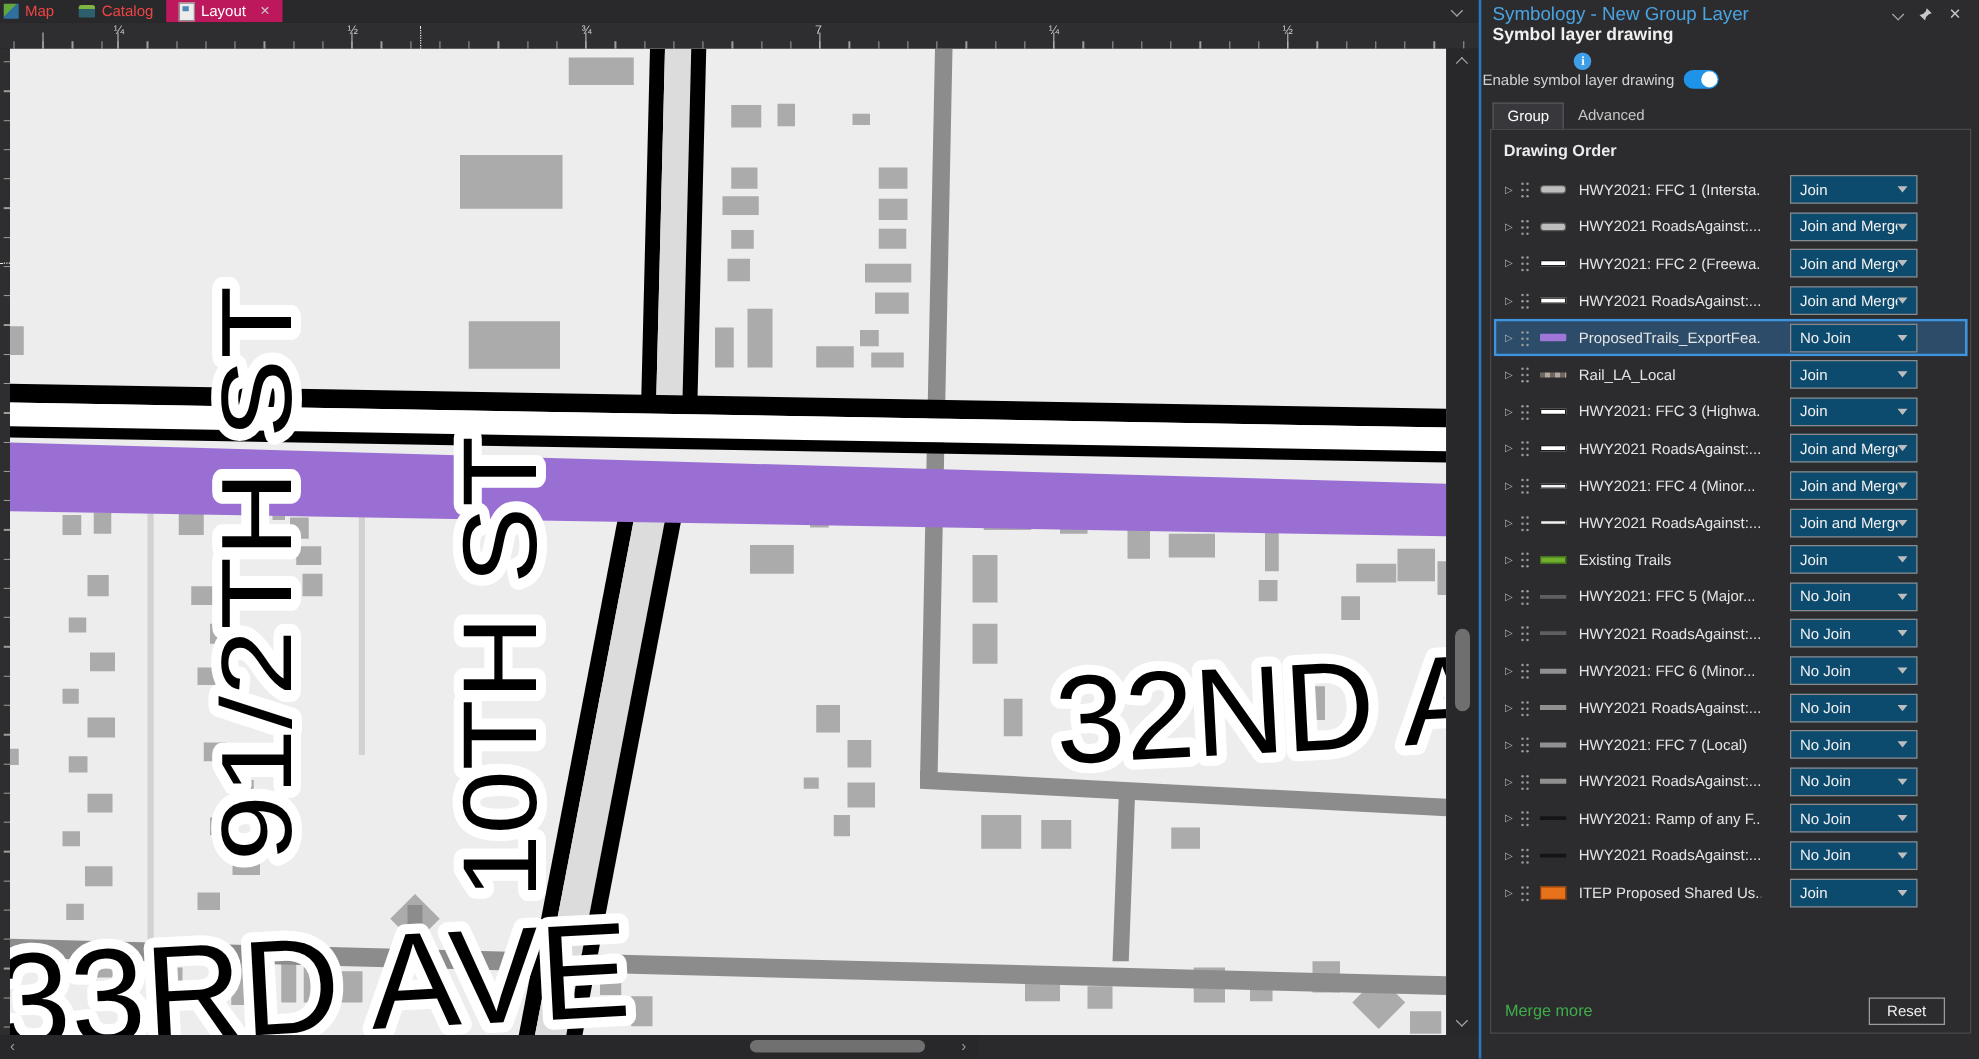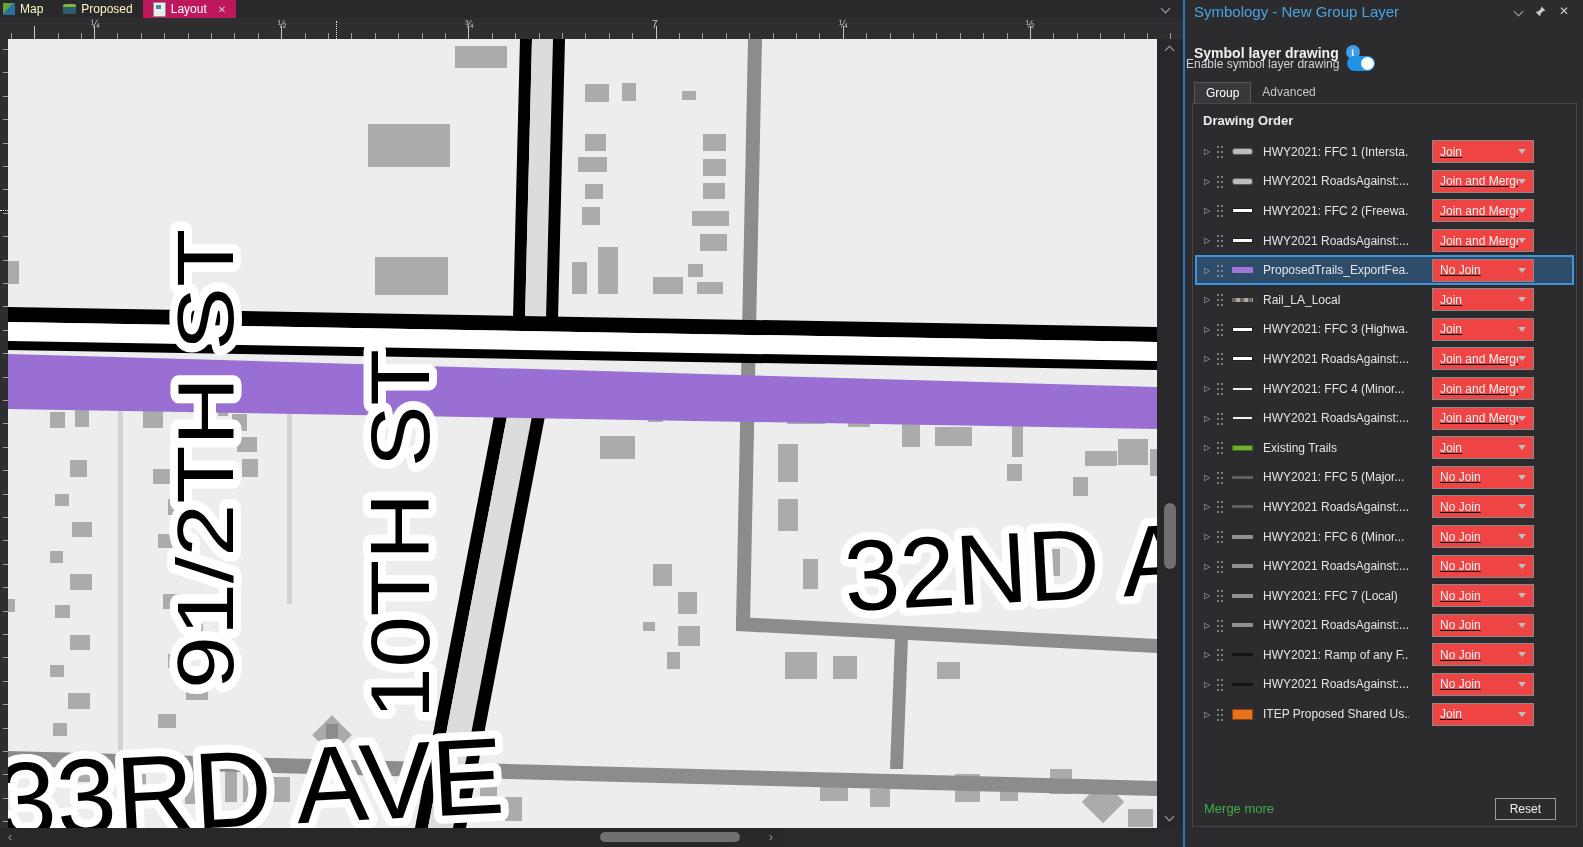--- a/index.html
+++ b/index.html
@@ -3,21 +3,21 @@
 <meta charset="utf-8">
 <style>
   html,body{margin:0;padding:0;background:#1e1e1e;font-family:"Liberation Sans",sans-serif;}
   .app{position:relative;width:1583px;height:847px;background:#2c2c2f;overflow:hidden;}
 
   
   .left{position:absolute;top:0;left:0;width:1183px;height:847px;background:#2a2a2c;}
 
   
   .tabbar{position:absolute;top:0;left:0;right:0;height:18px;background:#29292b;border-bottom:1px solid #1b1b1d;display:flex;align-items:stretch;overflow:hidden;}
-  .ttab{display:flex;align-items:center;gap:5px;padding:0 10px;font-size:12px;color:#fef9c3;cursor:default;}
+  .ttab{display:flex;align-items:center;gap:5px;padding:0 10px;font-size:12px;color:#ef4444;cursor:default;}
   .ttab.active{background:#be185d;color:#fff;}
   .ic-map{width:12px;height:12px;flex:none;margin-left:-7px;background:linear-gradient(135deg,#63a63f 0 45%,#2e6f9e 45% 100%);}
   .ic-catalog{width:13px;height:10px;flex:none;border-radius:2px 2px 1px 1px;background:linear-gradient(180deg,#7fb441 0 30%,#2b5f6b 30% 100%);}
   .ic-layout{width:11px;height:13px;flex:none;background:#ececec;border:1px solid #8f8f8f;position:relative;}
   .ic-layout::after{content:"";position:absolute;left:2px;top:2px;width:5px;height:4px;background:#4f87b4;}
   .tab-close{font-size:10px;color:#c7c7c7;margin-left:6px;}
   .tab-overflow{position:absolute;right:14px;top:5px;}
   .chev{display:inline-block;width:6px;height:6px;border-right:1.5px solid #a8a8a8;border-bottom:1.5px solid #a8a8a8;}
   .chev.down{transform:rotate(45deg);}
   .chev.up{transform:rotate(-135deg);}
@@ -47,21 +47,21 @@
   .vthumb{position:absolute;left:7px;top:464px;width:12px;height:66px;border-radius:6px;background:#6f6f6f;}
   .hscroll{position:absolute;left:0;right:400px;bottom:0;height:19px;background:#28282a;}
   .harrow{position:absolute;top:2px;font-size:12px;color:#9a9a9a;line-height:14px;}
   .harrow.l{left:8px;} .harrow.r{right:10px;}
   .hthumb{position:absolute;left:600px;top:4px;width:140px;height:10px;border-radius:5px;background:#707070;}
 
   
   .panel{position:absolute;top:0;left:1183px;width:400px;height:847px;background:#2c2c2f;border-left:2px solid #2878c8;box-sizing:border-box;}
   .p-title{position:absolute;top:3px;left:9px;font-size:15px;color:#4aa3e0;}
   .p-hdr-icons{position:absolute;top:5px;right:14px;display:flex;align-items:center;gap:13px;}
-  .p-sub{position:absolute;top:45px;left:9px;font-size:14px;font-weight:600;color:#f0f0f0;display:flex;gap:7px;}
+  .p-sub{position:absolute;top:19px;left:9px;font-size:14px;font-weight:600;color:#f0f0f0;display:flex;align-items:center;gap:7px;flex-direction:column;}
   .info-ic{width:14px;height:14px;border-radius:50%;background:#3f9ee8;color:#fff;font-size:10px;font-weight:700;font-family:"Liberation Serif",serif;display:flex;align-items:center;justify-content:center;}
   .p-enable{position:absolute;top:56px;left:1px;font-size:12px;color:#d2d2d2;display:flex;align-items:center;gap:8px;}
   .toggle{width:28px;height:15px;border-radius:8px;background:#1f93e8;position:relative;}
   .toggle::after{content:"";position:absolute;right:1px;top:1px;width:13px;height:13px;border-radius:50%;background:#fff;}
   .ptabs{position:absolute;top:82px;left:9px;display:flex;z-index:2;}
   .ptab{padding:3px 11px;font-size:12px;color:#c6c6c6;}
   .ptab.active{background:#38383c;border:1px solid #57575b;border-bottom:none;color:#fff;}
   .pcontent{position:absolute;top:103px;left:7px;right:6px;bottom:20px;border:1px solid #48484c;}
   .porder{position:absolute;top:9px;left:10px;font-size:13px;font-weight:600;color:#ececec;}
   .rows{position:absolute;top:33px;left:2px;right:2px;}
@@ -77,21 +77,21 @@
   .sym-white{height:5px;background:#fff;border:1px solid #1d1d1d;}
   .sym-white-thin{height:4px;background:#f2f2f2;border:1px solid #2e2e2e;}
   .sym-purple{height:6px;background:#a077d8;border-radius:1px;}
   .sym-rail{height:4px;background:repeating-linear-gradient(90deg,#6e665c 0 4px,#b0a89e 4px 8px);}
   .sym-green{height:6px;background:#6fae2f;border:1px solid #3e6b1a;}
   .sym-faint{height:3px;background:#8a8a8a;opacity:.55;}
   .sym-gray{height:4px;background:#909090;}
   .sym-black{height:3px;background:#141414;}
   .sym-orange{height:11px;background:#e8711c;border:1px solid #8a4210;}
   .rlabel{font-size:12px;color:#e4e4e4;width:146px;white-space:nowrap;overflow:hidden;flex:none;}
-  .dd{margin-left:auto;width:102px;height:23px;background:#ef4444;border:1px solid #8a8a8a;box-sizing:border-box;display:flex;align-items:center;padding:0 7px;flex:none;text-decoration:underline;}
+  .dd{margin-left:auto;width:102px;height:23px;background:#0c4a6e;border:1px solid #8a8a8a;box-sizing:border-box;display:flex;align-items:center;padding:0 7px;flex:none;}
   .ddv{font-size:12px;color:#f2f2f2;flex:1;white-space:nowrap;overflow:hidden;}
   .ddc{width:0;height:0;border-left:4px solid transparent;border-right:4px solid transparent;border-top:5px solid #bdbdbd;flex:none;}
   .learn{position:absolute;left:11px;bottom:10px;font-size:13px;color:#3fae49;}
   .resetbtn{position:absolute;right:20px;bottom:6px;font-size:12px;color:#f0f0f0;background:#2c2c2f;border:1px solid #9c9c9c;padding:3px 14px;margin-top:20px;}
   .pin-ic svg{display:block;}
   .close-ic{font-size:12px;color:#c8c8c8;line-height:12px;}
 </style>
 </head>
 <body>
 
@@ -99,21 +99,21 @@
 
   <div class="left">
 
     <div class="tabbar">
       <div class="ttab">
         <span class="ic-map"></span>
         <span>Map</span>
       </div>
       <div class="ttab">
         <span class="ic-catalog"></span>
-        <span>Proposed</span>
+        <span>Catalog</span>
       </div>
       <div class="ttab active">
         <span class="ic-layout"></span>
         <span>Layout</span>
         <span class="tab-close">✕</span>
       </div>
       <span class="tab-overflow chev down"></span>
     </div>
 
     <div class="hruler">

